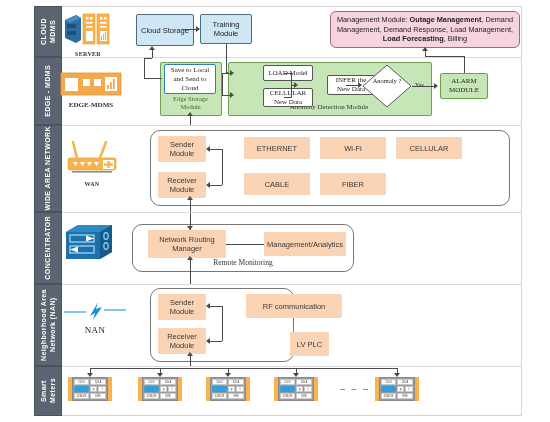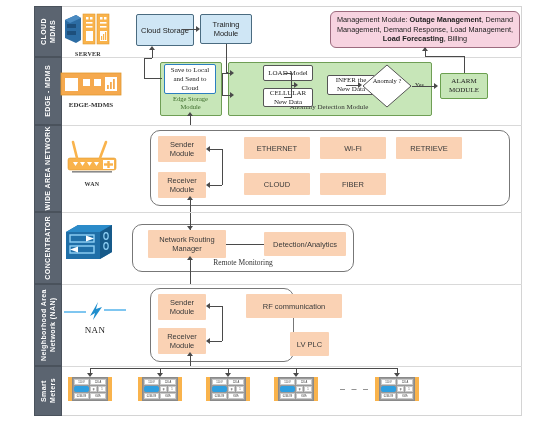--- a/index.html
+++ b/index.html
@@ -263,24 +263,24 @@
   <div class="ln lnh" style="left:210px;top:185px;width:12px;"></div>
   <div class="arr arr-l" style="left:206px;top:182px;"></div>
 
   <div class="box peach" style="left:244px;top:137px;width:66px;height:22px;">
     <span>ETHERNET</span>
   </div>
   <div class="box peach" style="left:320px;top:137px;width:66px;height:22px;">
     <span>Wi-Fi</span>
   </div>
   <div class="box peach" style="left:396px;top:137px;width:66px;height:22px;">
-    <span>RETRIEVE</span>
+    <span>CELLULAR</span>
   </div>
   <div class="box peach" style="left:244px;top:173px;width:66px;height:22px;">
-    <span>CLOUD</span>
+    <span>CABLE</span>
   </div>
   <div class="box peach" style="left:320px;top:173px;width:66px;height:22px;">
     <span>FIBER</span>
   </div>
 
   <div class="ln lnv" style="left:190px;top:198px;height:14px;"></div>
   <div class="arr arr-u" style="left:187px;top:196px;"></div>
 
   <div class="iconwrap" style="left:62px;top:222px;width:54px;">
     <svg width="54" height="40" viewBox="0 0 54 40">
@@ -296,21 +296,21 @@
     </svg>
   </div>
 
   <div class="roundgrp" style="left:132px;top:224px;width:222px;height:48px;"></div>
   <div class="grouplabel" style="left:132px;top:258px;width:222px;text-align:center;font-size:7.5px;">Remote Monitoring</div>
 
   <div class="box peach" style="left:148px;top:230px;width:78px;height:28px;">
     <span>Network Routing Manager</span>
   </div>
   <div class="box peach" style="left:264px;top:232px;width:82px;height:24px;">
-    <span>Detection/Analytics</span>
+    <span>Management/Analytics</span>
   </div>
   <div class="ln lnh" style="left:226px;top:244px;width:38px;"></div>
 
   <div class="ln lnv" style="left:190px;top:213px;height:17px;"></div>
   <div class="arr arr-d" style="left:187px;top:226px;"></div>
 
   <div class="ln lnv" style="left:190px;top:258px;height:26px;"></div>
   <div class="arr arr-u" style="left:187px;top:256px;"></div>
 
   <div class="iconwrap" style="left:62px;top:300px;width:66px;">

